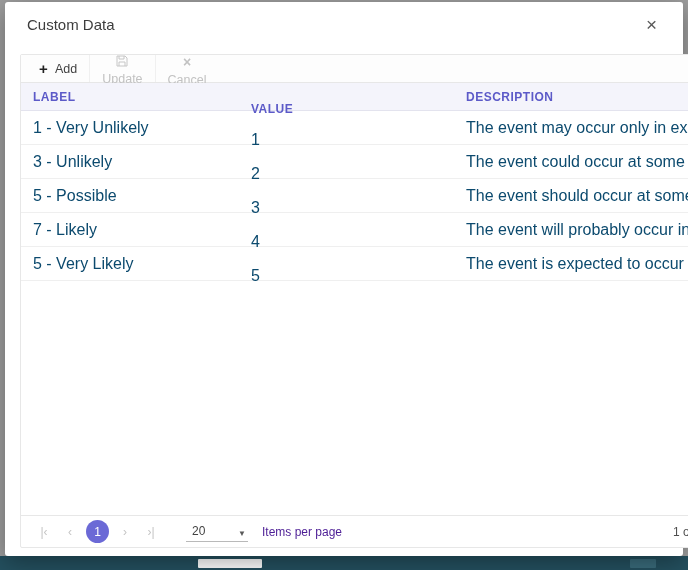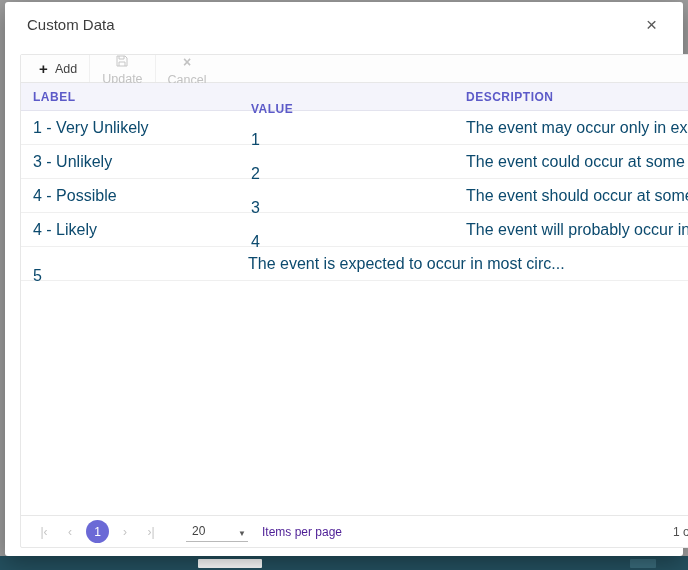--- a/index.html
+++ b/index.html
@@ -124,30 +124,31 @@
             <div class="td col0">1 - Very Unlikely</div>
             <div class="td col1">1</div>
             <div class="td col2">The event may occur only in exceptional cir...</div>
           </div>
           <div class="trow">
             <div class="td col0">3 - Unlikely</div>
             <div class="td col1">2</div>
             <div class="td col2">The event could occur at some time (2-5 ye...</div>
           </div>
           <div class="trow">
-            <div class="td col0">4 - Possible</div>
+            <div class="td col0">5 - Possible</div>
             <div class="td col1">3</div>
             <div class="td col2">The event should occur at some time (over ...</div>
           </div>
           <div class="trow">
-            <div class="td col0">4 - Likely</div>
+            <div class="td col0">7 - Likely</div>
             <div class="td col1">4</div>
             <div class="td col2">The event will probably occur in most circu...</div>
           </div>
           <div class="trow">
+            <div class="td col0">5 - Very Likely</div>
             <div class="td col1">5</div>
             <div class="td col2">The event is expected to occur in most circ...</div>
           </div>
         </div>
 
       <div class="pager">
         <div class="pg-btn">|‹</div>
         <div class="pg-btn">‹</div>
         <div class="pg-page">1</div>
         <div class="pg-btn">›</div>

